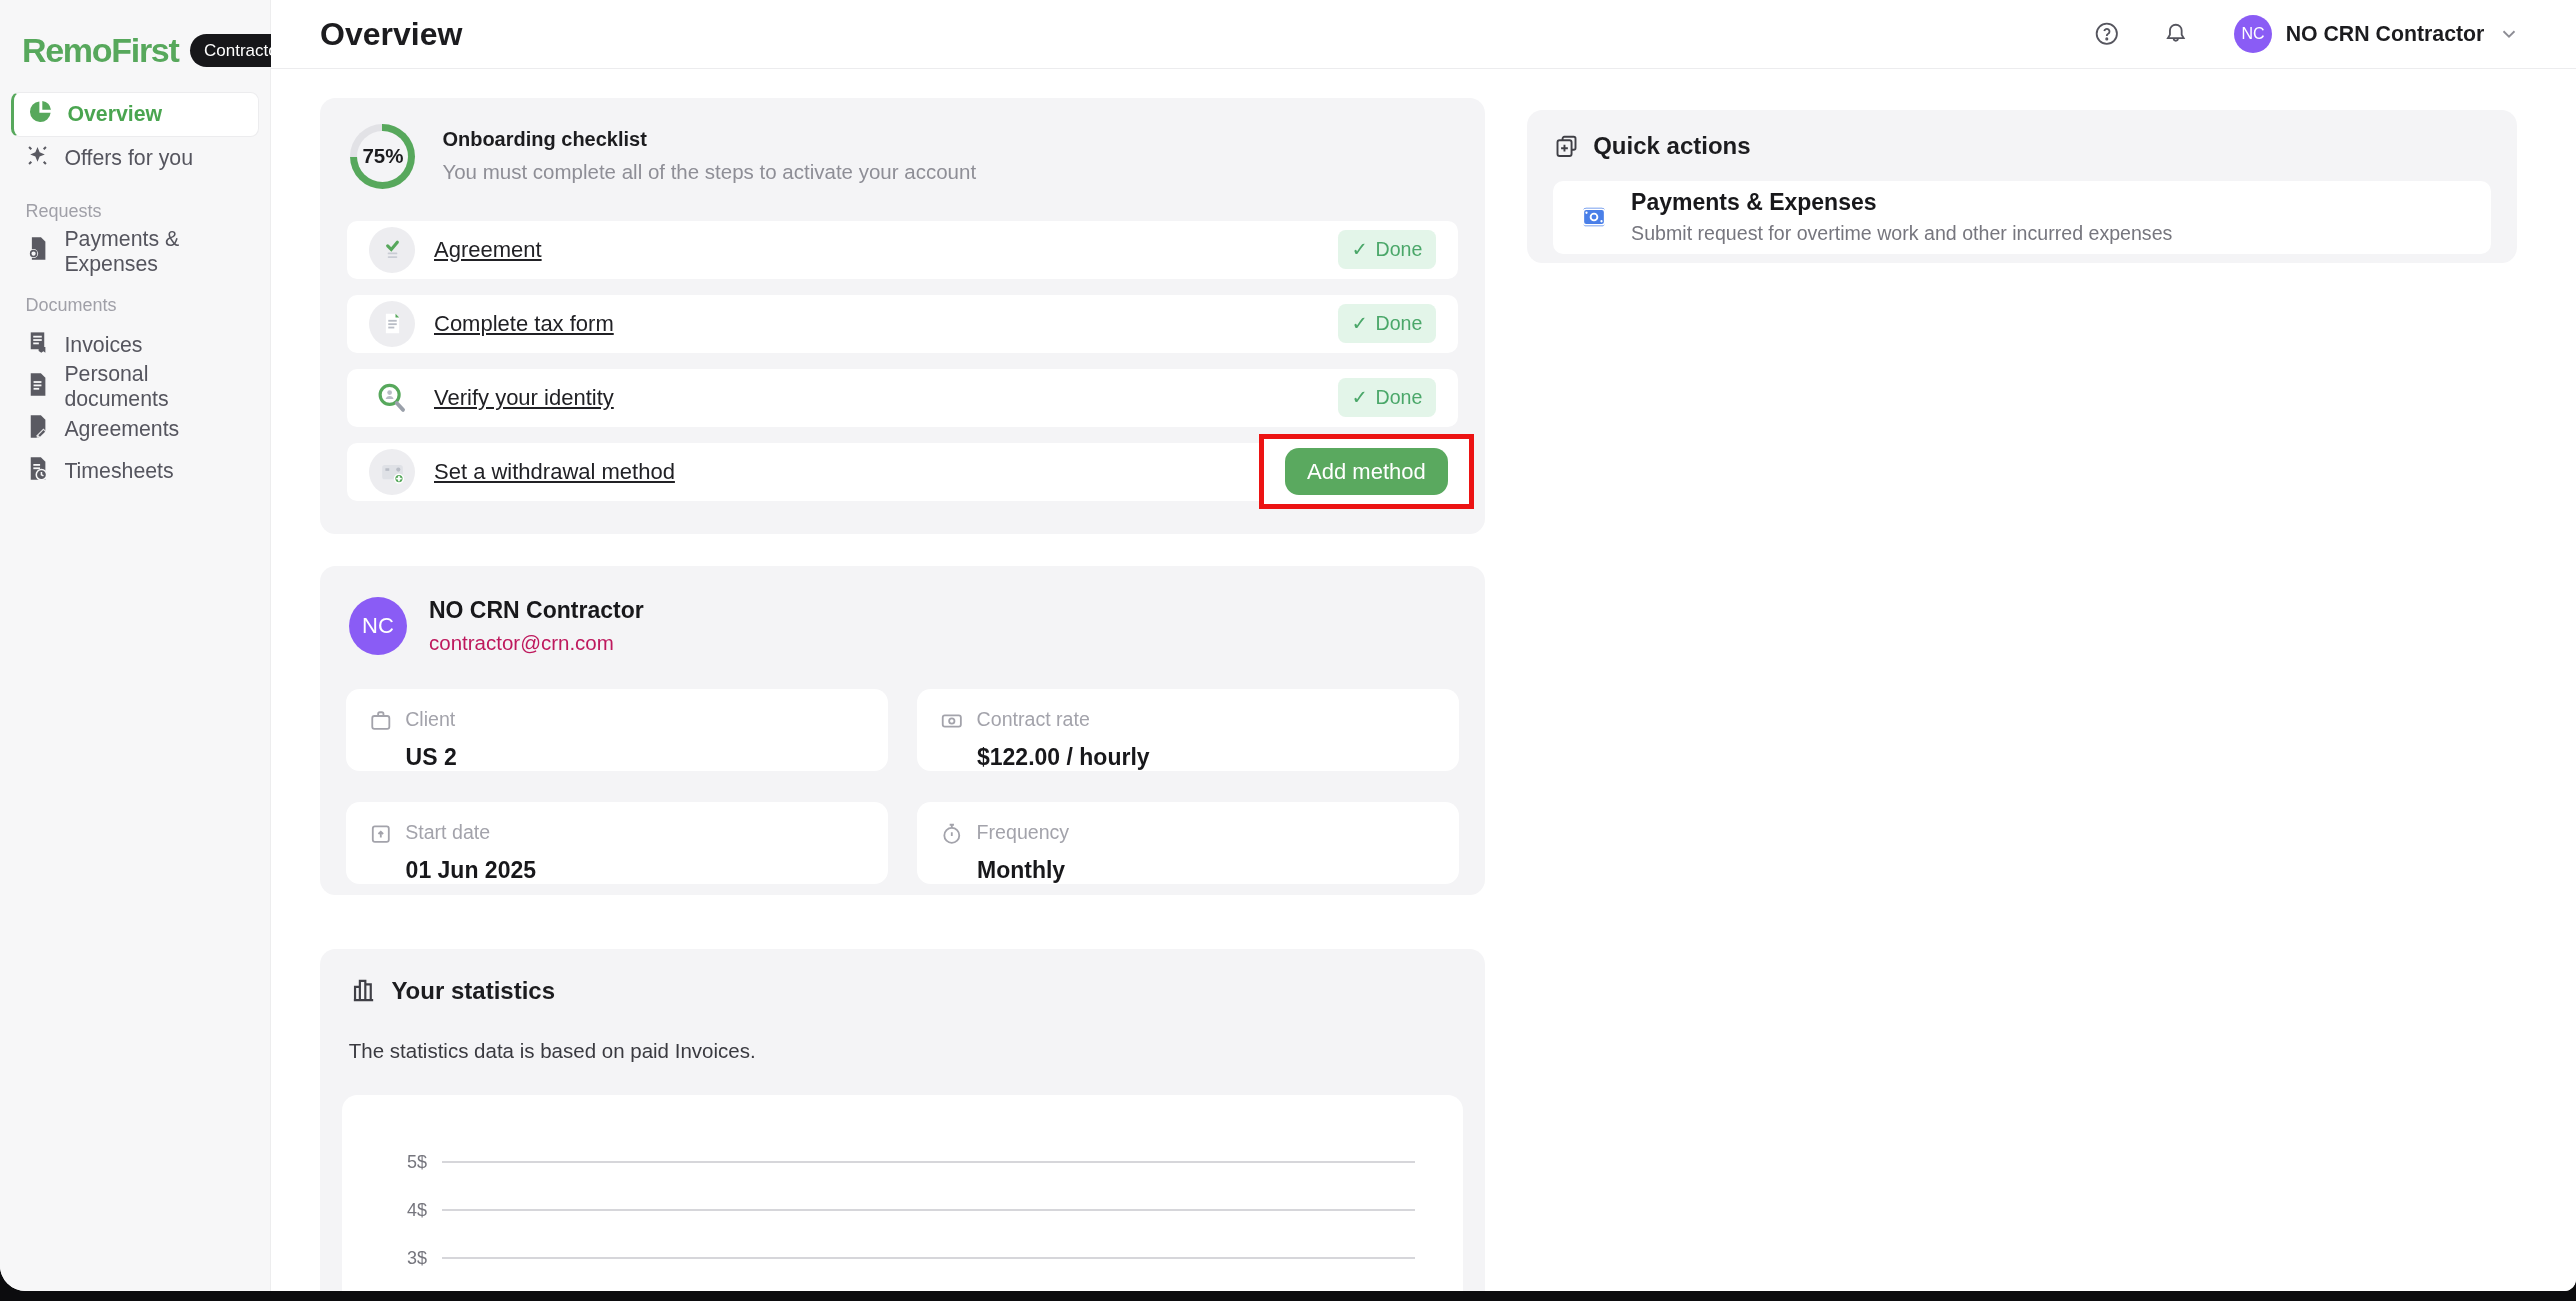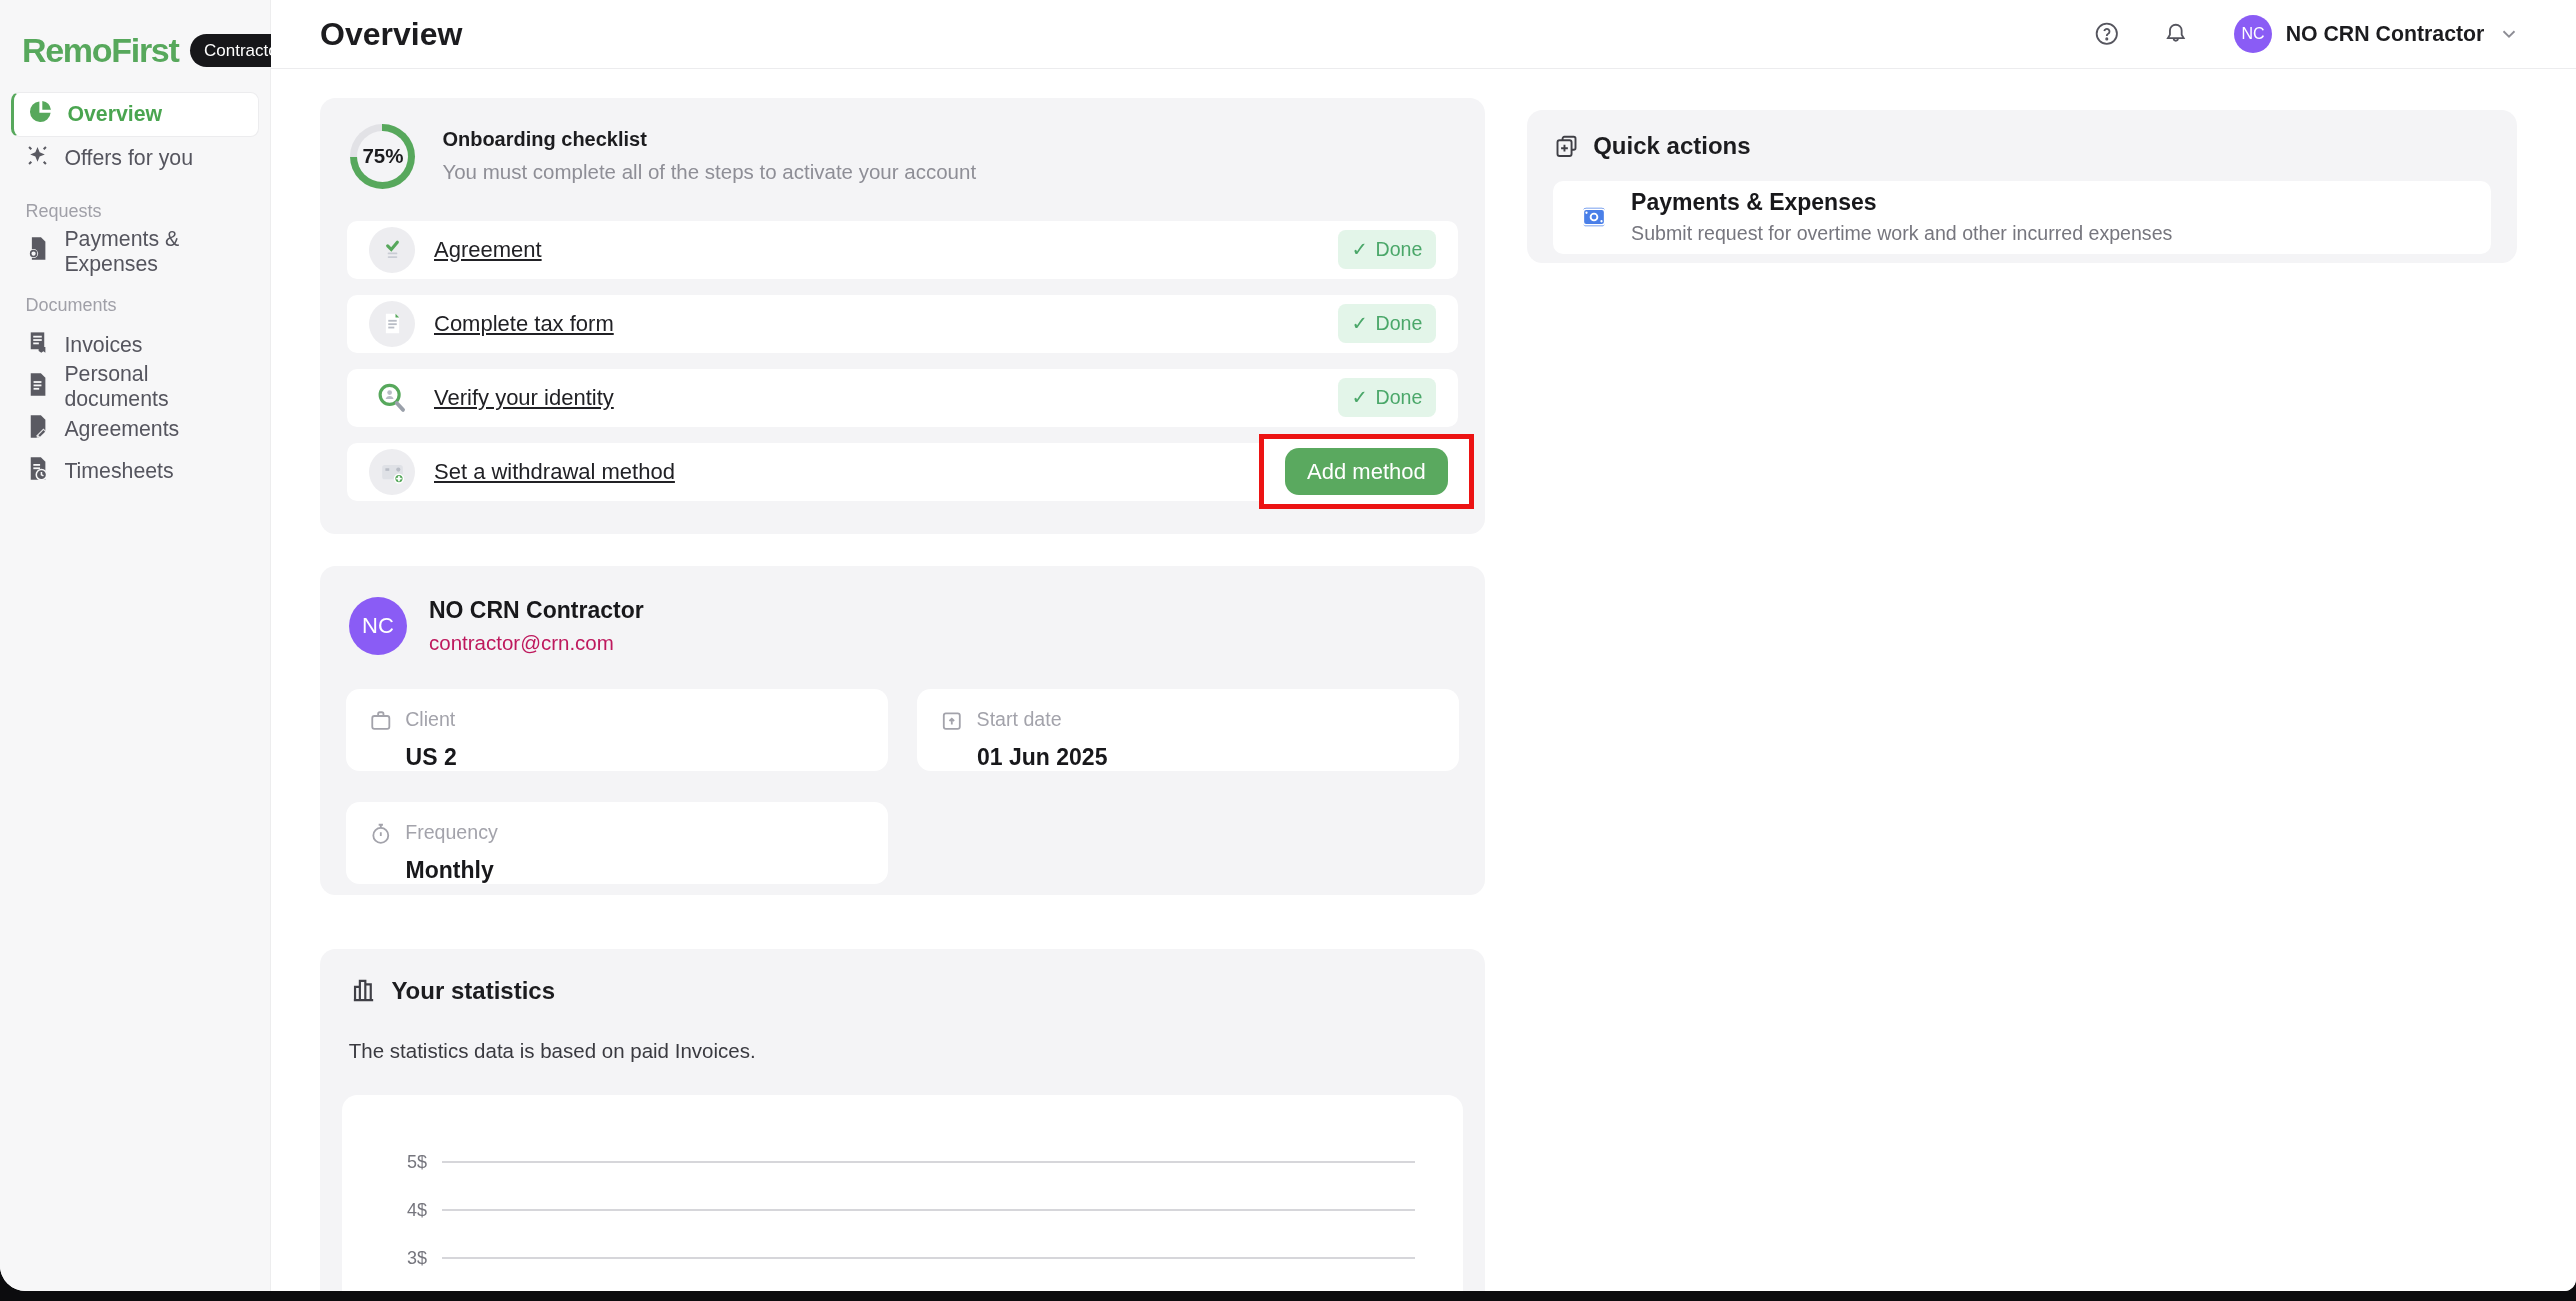--- a/index.html
+++ b/index.html
@@ -288,20 +288,31 @@
                 <rect x="4" y="7.5" width="16" height="12" rx="2"></rect>
                 <path d="M9.5 7.5V5.5a1.5 1.5 0 0 1 1.5-1.5h2a1.5 1.5 0 0 1 1.5 1.5v2"></path>
               </svg>
             <span class="tile-label">Client</span>
           </div>
           <div class="tile-value">US 2</div>
         </div>
         <div class="tile">
           <div class="tile-top">
             <svg width="25.6" height="25.6" viewBox="0 0 24 24" fill="none" stroke="#a3a3ab" stroke-width="1.7">
+                <rect x="3.5" y="7" width="17" height="10.5" rx="2"></rect>
+                <circle cx="12" cy="12.2" r="2.5"></circle>
+                <path d="M6.3 9.5h.01M17.7 15h.01"></path>
+              </svg>
+            <span class="tile-label">Contract rate</span>
+          </div>
+          <div class="tile-value">$122.00 / hourly</div>
+        </div>
+        <div class="tile">
+          <div class="tile-top">
+            <svg width="25.6" height="25.6" viewBox="0 0 24 24" fill="none" stroke="#a3a3ab" stroke-width="1.7">
                 <rect x="4.5" y="5" width="15" height="14.5" rx="2"></rect>
                 <path d="M12 15.5v-5M9.8 12.2L12 10l2.2 2.2"></path>
               </svg>
             <span class="tile-label">Start date</span>
           </div>
           <div class="tile-value">01 Jun 2025</div>
         </div>
         <div class="tile">
           <div class="tile-top">
             <svg width="25.6" height="25.6" viewBox="0 0 24 24" fill="none" stroke="#a3a3ab" stroke-width="1.7">

